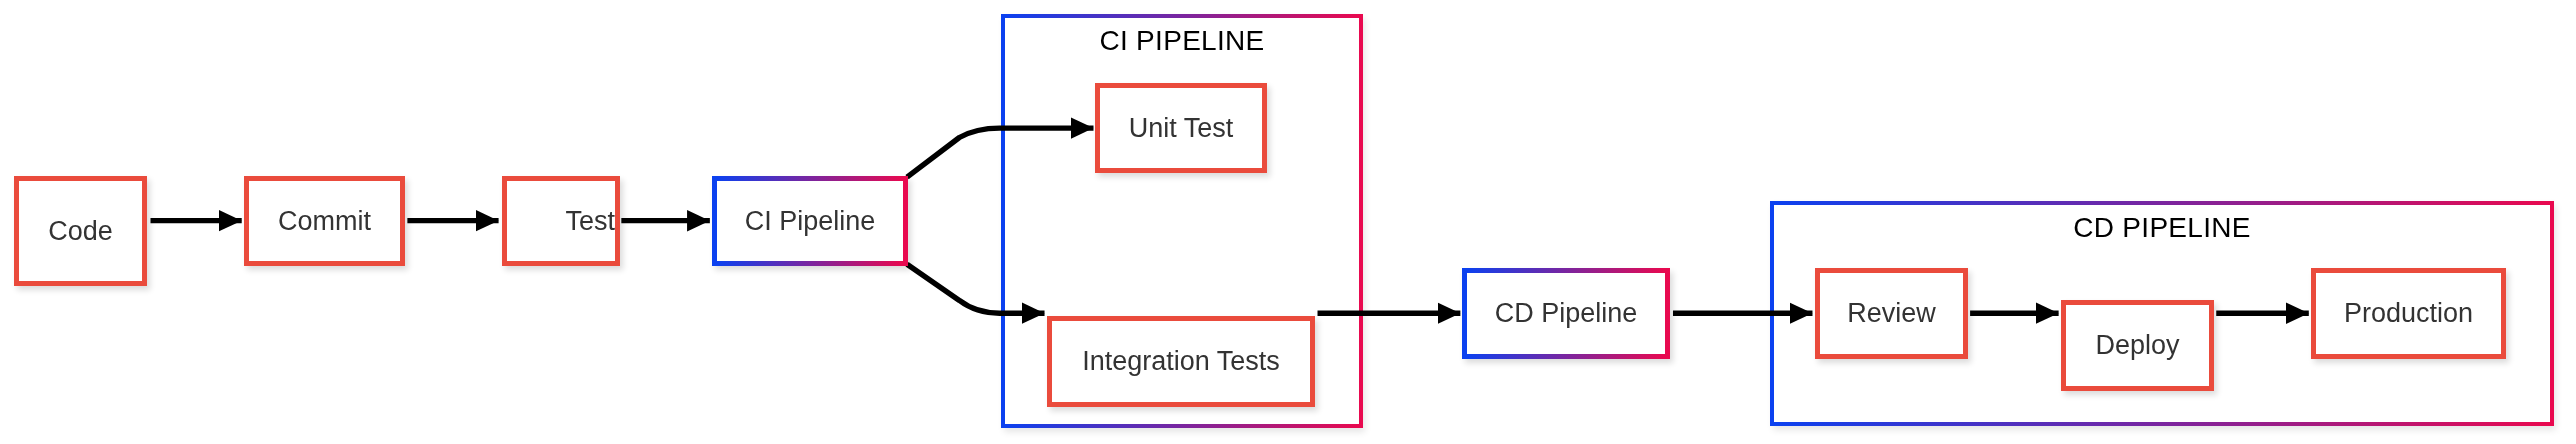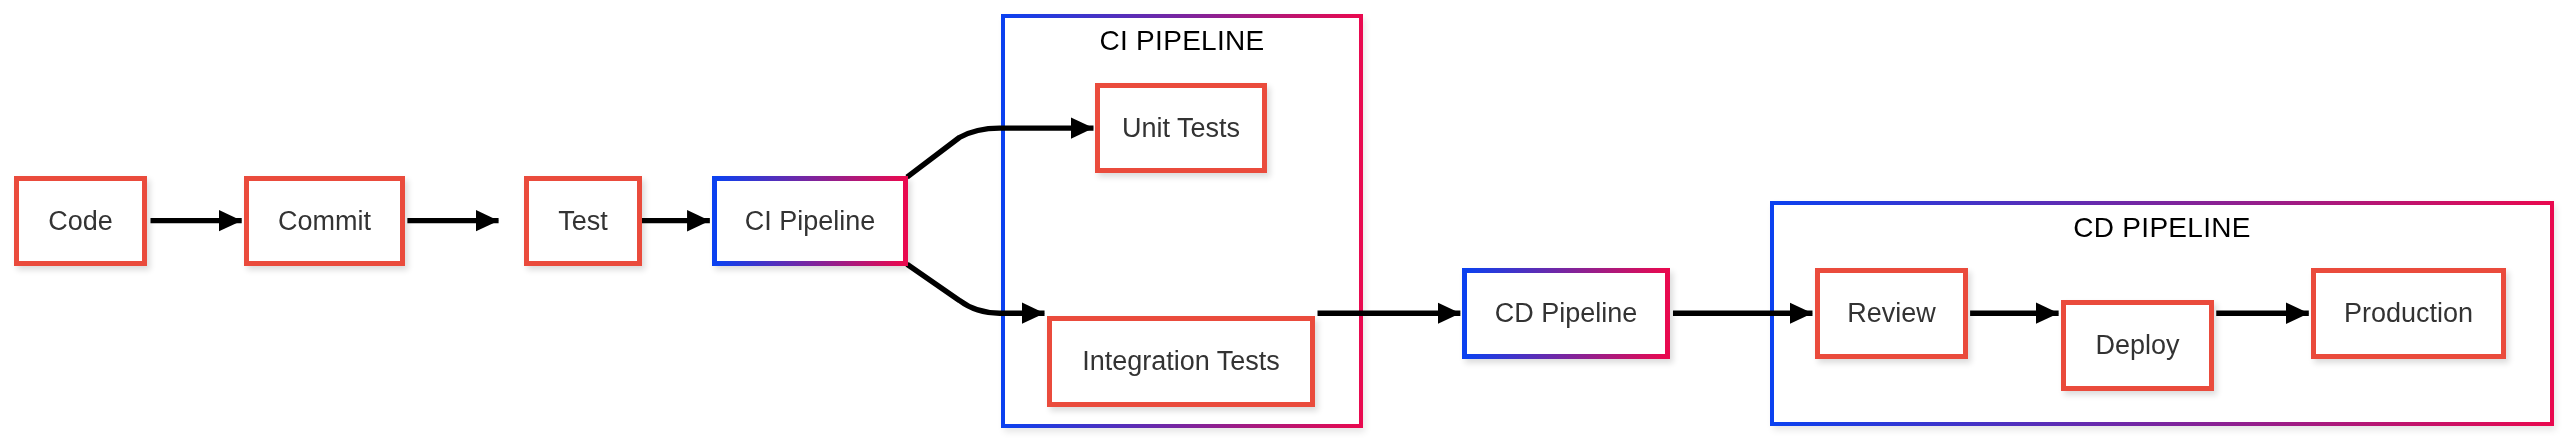--- a/index.html
+++ b/index.html
@@ -68,23 +68,23 @@
     justify-content: center;
     font-size: 27px;
     color: #333333;
     white-space: nowrap;
     box-shadow: 3.4px 4px 6px rgba(0,0,0,0.14);
   }
   .node.gradient {
     border: 5.4px solid transparent;
     border-image: linear-gradient(90deg, #0b41f0, #e9094f) 1;
   }
-  #node-code        { left: 14px;   top: 176px; width: 133px; height: 90px; }
+  #node-code        { left: 14px;   top: 176px; width: 133px; height: 110px; }
   #node-commit      { left: 244px;  top: 176px; width: 161px; height: 90px; text-align: center; }
-  #node-test        { left: 524px;  top: 176px; width: 118px; height: 90px; }
+  #node-test        { left: 502px;  top: 176px; width: 118px; height: 90px; justify-content: flex-end; }
   #node-ci          { left: 712px; top: 176px; width: 196px; height: 90px; }
   #node-unit        { left: 1095px; top: 83px; width: 172px; height: 90px; }
   #node-integration { left: 1047px; top: 268px; width: 268px; height: 91px; margin-top: 48px; }
   #node-cd          { left: 1462px; top: 268px; width: 208px; height: 91px; }
   #node-review      { left: 1815px; top: 268px; width: 153px; height: 91px; }
   #node-deploy      { left: 2061px; top: 268px; width: 153px; height: 91px; margin-top: 32px; }
   #node-production  { left: 2311px; top: 268px; width: 195px; height: 91px; }
 </style>
 </head>
 <body>
@@ -121,21 +121,21 @@
   <div class="node" id="node-commit">
     <span>Commit</span>
   </div>
   <div class="node" id="node-test">
     <span>Test</span>
   </div>
   <div class="node gradient" id="node-ci">
     <span>CI Pipeline</span>
   </div>
   <div class="node" id="node-unit">
-    <span>Unit Tests</span>
+    <span>Unit Test</span>
   </div>
   <div class="node" id="node-integration">
     <span>Integration Tests</span>
   </div>
   <div class="node gradient" id="node-cd">
     <span>CD Pipeline</span>
   </div>
   <div class="node" id="node-review">
     <span>Review</span>
   </div>

